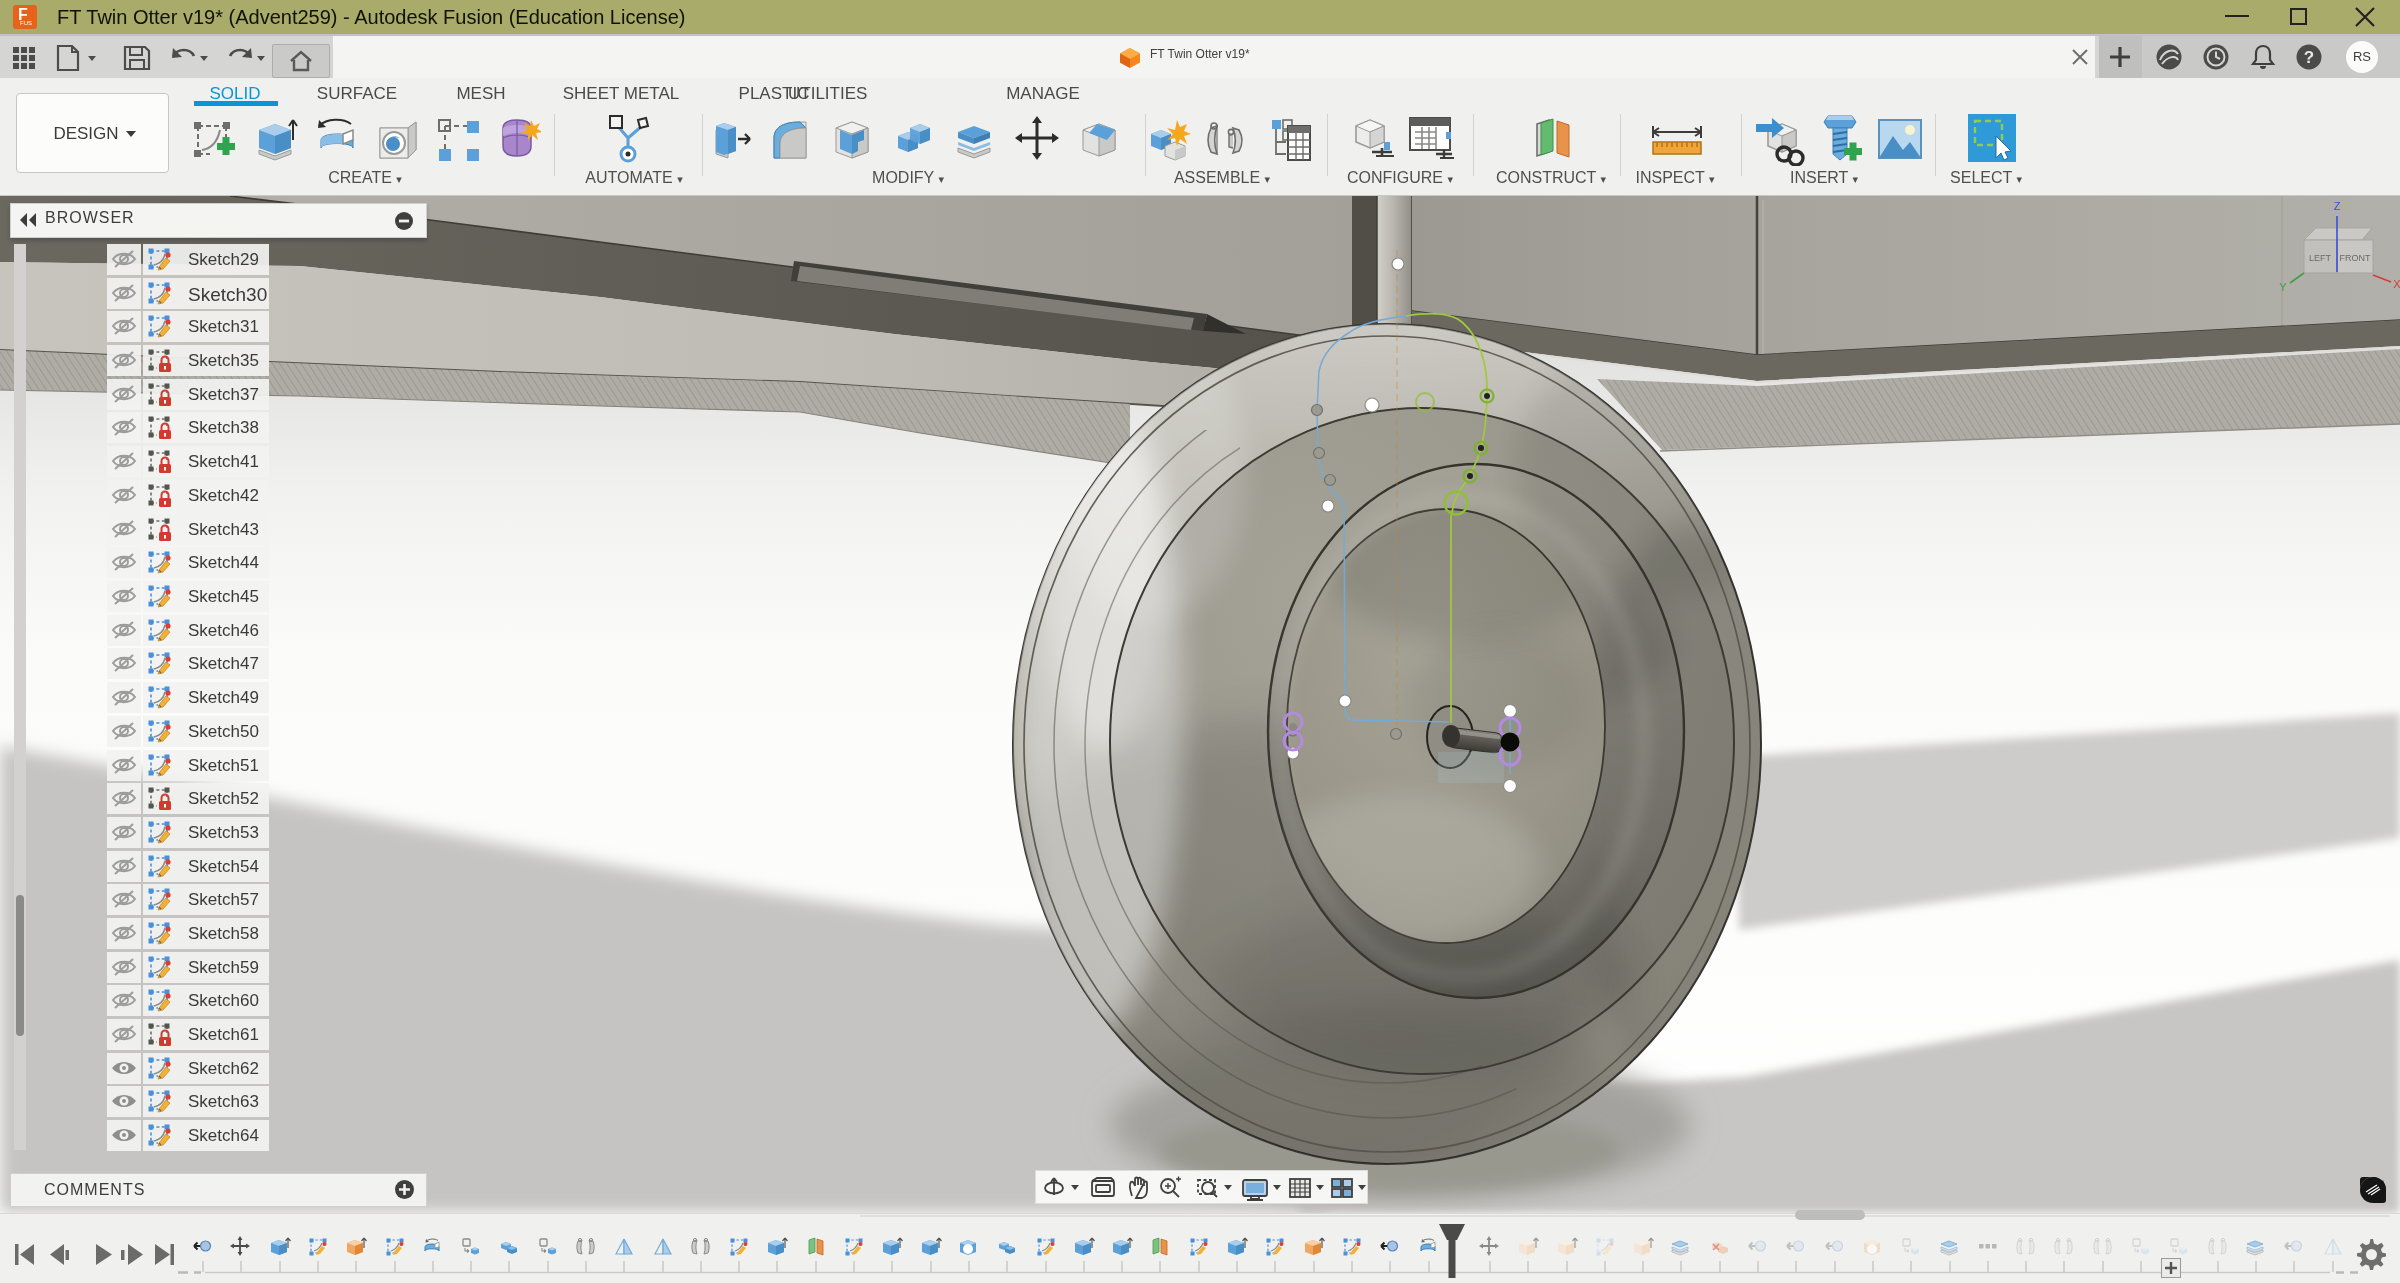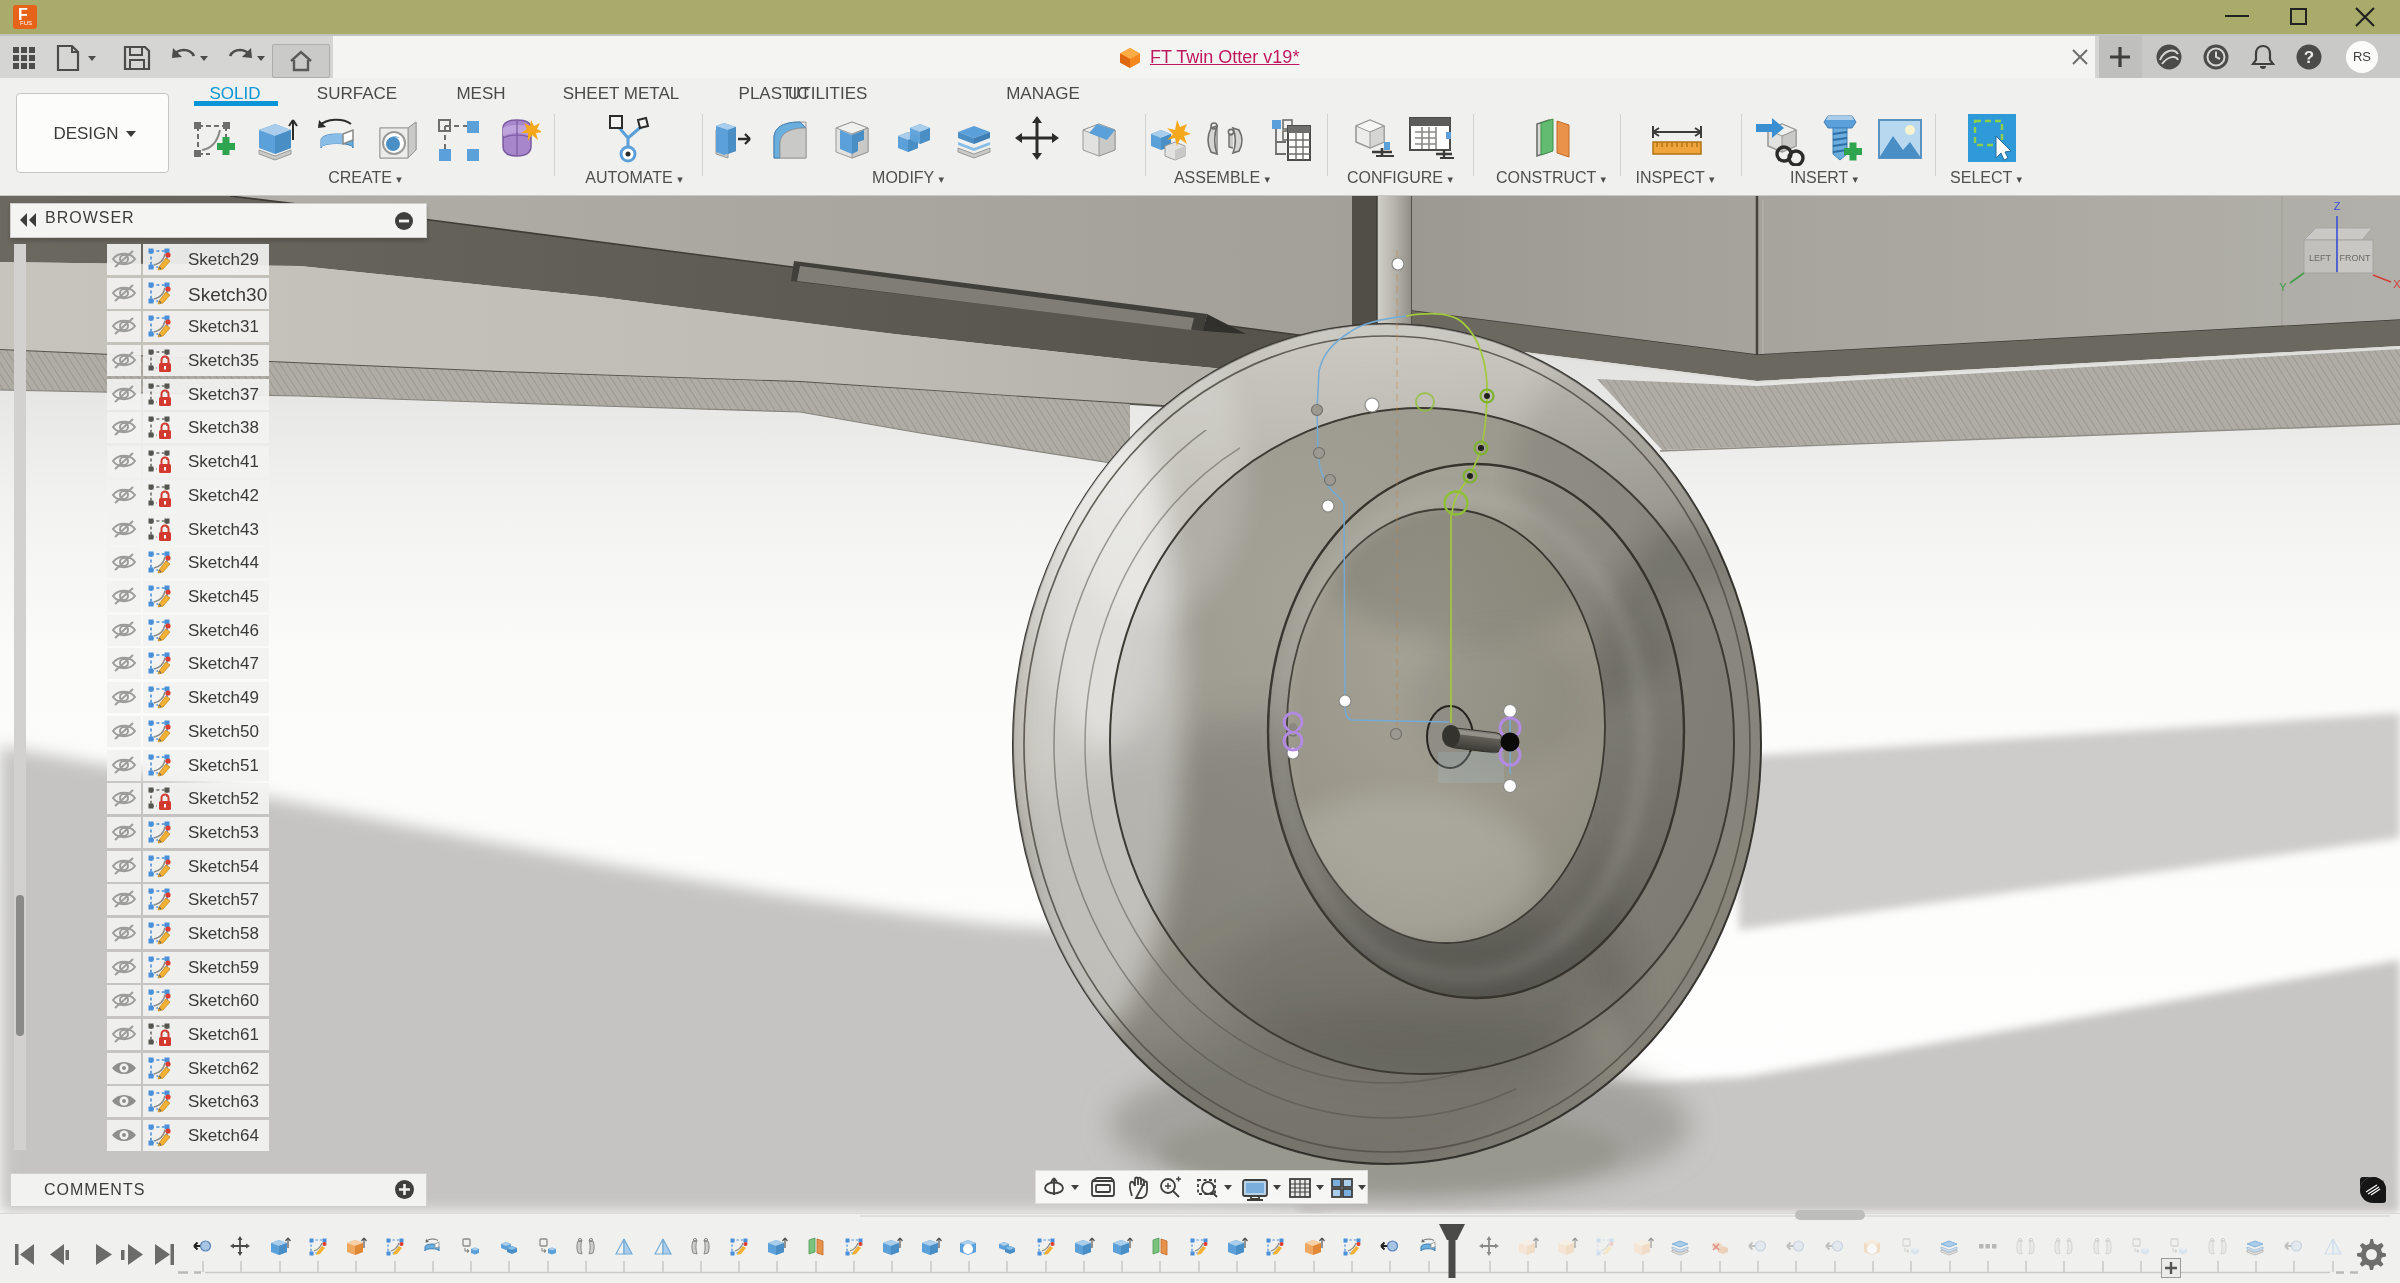--- a/index.html
+++ b/index.html
@@ -7,20 +7,21 @@
 #page{position:relative;width:2400px;height:1283px;overflow:hidden}
 .abs{position:absolute}
 </style></head><body>
 <div id="page">
 
 <div class="abs" style="left:0;top:0;width:2400px;height:34px;background:#a8ab6a;"></div>
 <div class="abs" style="left:13px;top:5px;width:24px;height:24px;background:#e8631a;border-radius:3px;">
  <div class="abs" style="left:5px;top:1px;color:#fff;font-size:16px;font-weight:bold;">F</div>
  <div class="abs" style="left:7px;top:15px;color:#fff;font-size:6px;">FUS</div>
 </div>
+<div class="abs" style="left:57px;top:6px;font-size:20px;color:#111108;">FT Twin Otter v19* (Advent259) - Autodesk Fusion (Education License)</div>
 <div class="abs" style="left:2225px;top:15px;width:24px;height:2px;background:#222"></div>
 <div class="abs" style="left:2290px;top:8px;width:17px;height:17px;border:2px solid #222"></div>
 <svg class="abs" style="left:2354px;top:6px" width="22" height="22">
       <path d="M2,2 L20,20 M20,2 L2,20" stroke="#222" stroke-width="2.2"></path>
     </svg>
 
 <div class="abs" style="left:0;top:34px;width:2400px;height:44px;background:#d5d5d4;"></div>
 <div class="abs" style="left:0;top:34px;width:2400px;height:2px;background:#c2c2c0;"></div>
 
 <svg class="abs" style="left:10px;top:44px" width="320" height="28" fill="none">
@@ -58,21 +59,21 @@
  <path d="M2,12 L12,3 L22,12" stroke="#5a5a58" stroke-width="2.4" fill="none"></path>
  <path d="M5,11 L5,21 L19,21 L19,11" stroke="#5a5a58" stroke-width="2.4" fill="none"></path>
 </svg>
 
 <div class="abs" style="left:333px;top:36px;width:1762px;height:42px;background:#f4f4f3;"></div>
 <svg class="abs" style="left:1119px;top:47px" width="22" height="22">
  <path d="M11,1 L21,6.5 L21,15.5 L11,21 L1,15.5 L1,6.5 Z" fill="#f6871f"></path>
  <path d="M1,6.5 L11,12 L21,6.5 L11,1 Z" fill="#fbac45"></path>
  <path d="M11,12 L11,21 L1,15.5 L1,6.5 Z" fill="#e06712"></path>
 </svg>
-<div class="abs" style="left:1150px;top:47px;font-size:18px;color:#be185d;text-decoration:underline;">FT Twin Otter v19*</div>
+<div class="abs" style="left:1150px;top:47px;font-size:12px;color:#404040;">FT Twin Otter v19*</div>
 <svg class="abs" style="left:2071px;top:48px" width="18" height="18">
       <path d="M2,2 L16,16 M16,2 L2,16" stroke="#6e6e6c" stroke-width="2"></path>
     </svg>
 <div class="abs" style="left:2142px;top:36px;width:258px;height:42px;background:#c9c9c8;"></div>
 <div class="abs" style="left:2099px;top:36px;width:43px;height:42px;background:#bfbfbe;"></div>
 <svg class="abs" style="left:2108px;top:45px" width="24" height="24">
       <path d="M12,2 L12,22 M2,12 L22,12" stroke="#3f3f3e" stroke-width="3.2"></path>
     </svg>
 
 <svg class="abs" style="left:2154px;top:42px" width="30" height="30">

